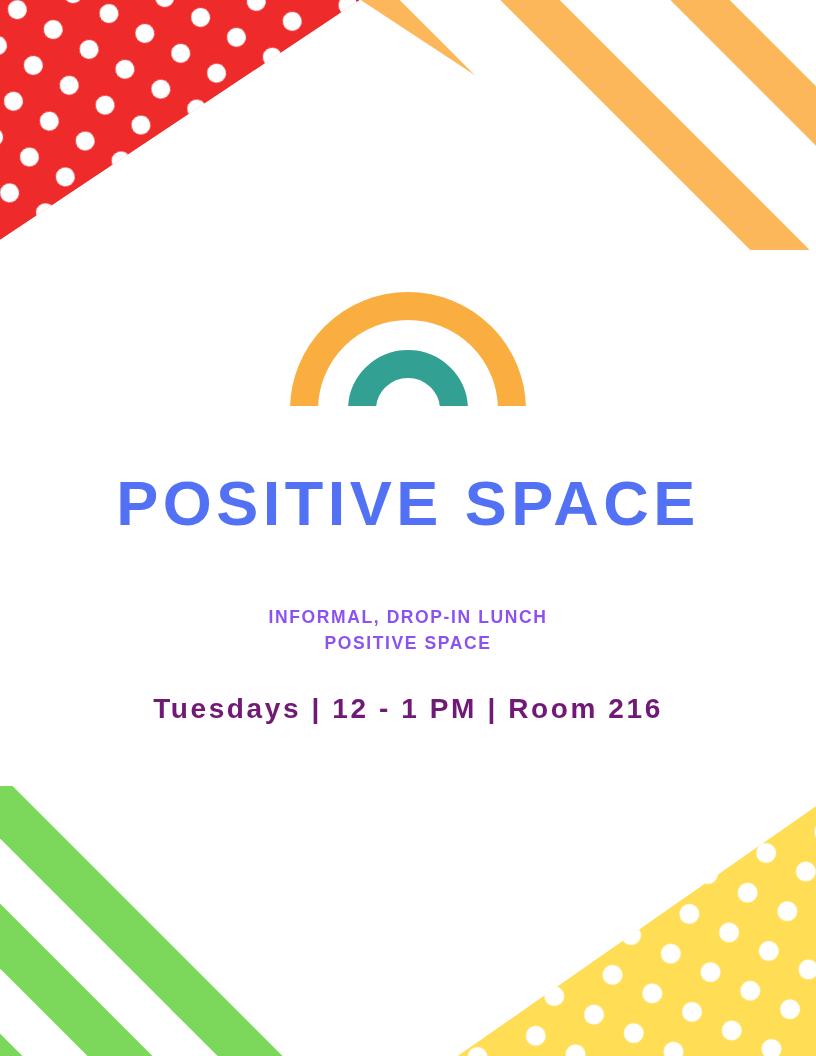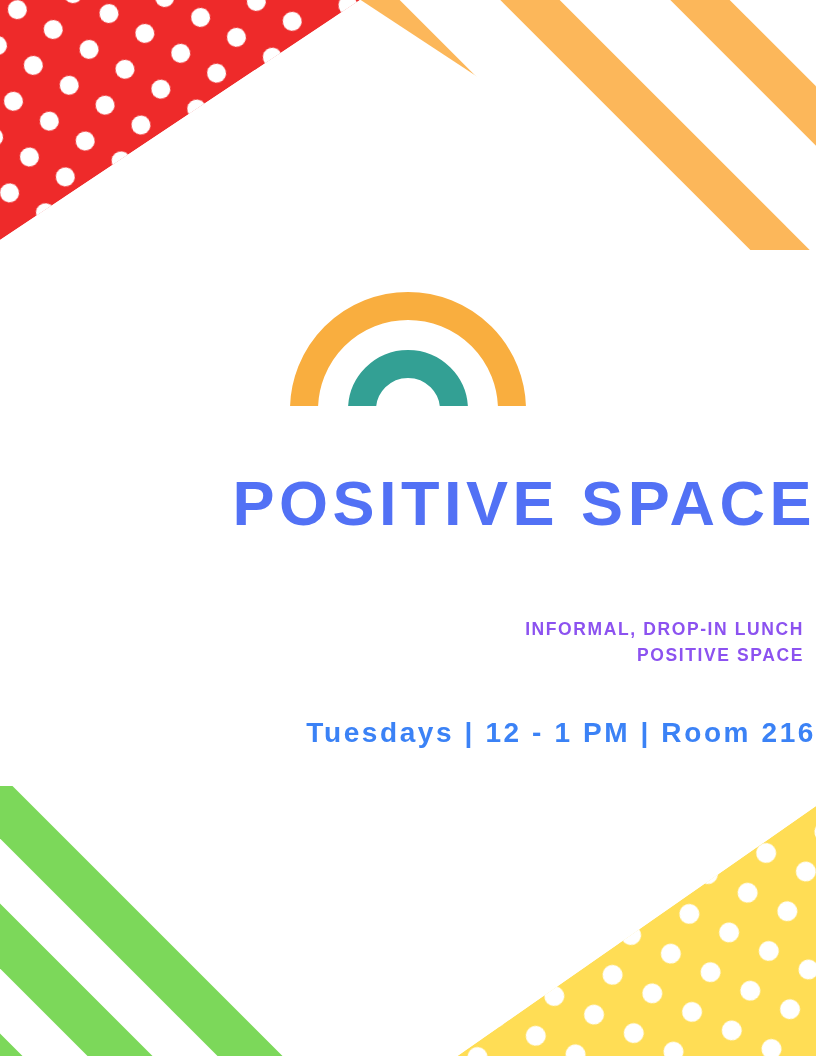--- a/index.html
+++ b/index.html
@@ -44,52 +44,52 @@
     align-items: flex-start;
     overflow: hidden;
   }
 
   
   #text-block {
     position: absolute;
     top: 470px;
     left: 0;
     width: 816px;
-    text-align: right;
+    text-align: center;
   }
 
   #poster-title {
     margin: 0;
     font-size: 63px;
     font-weight: bold;
     letter-spacing: 4.5px;
     line-height: 1.05;
     color: #5271f5;
   }
 
   #subtitle {
-    margin: 12px;
+    margin: 0;
     padding-top: 68px;
     font-size: 17.5px;
     font-weight: bold;
     letter-spacing: 1.6px;
     line-height: 1.5;
     color: #8c52f0;
   }
   #subtitle .sub-line {
     display: block;
   }
 
   #details {
     margin: 0;
     padding-top: 36px;
     font-size: 28px;
     font-weight: bold;
     letter-spacing: 2.6px;
-    color: #3b82f6;
+    color: #701a75;
   }
 </style>
 </head>
 <body>
 
 <div id="poster">
 
   <svg id="top-art" class="corner-art" viewBox="0 0 816 250" width="816" height="250" aria-hidden="true">
     <defs>
       <pattern id="red-dots" width="58" height="58" patternUnits="userSpaceOnUse" patternTransform="rotate(-16)">

